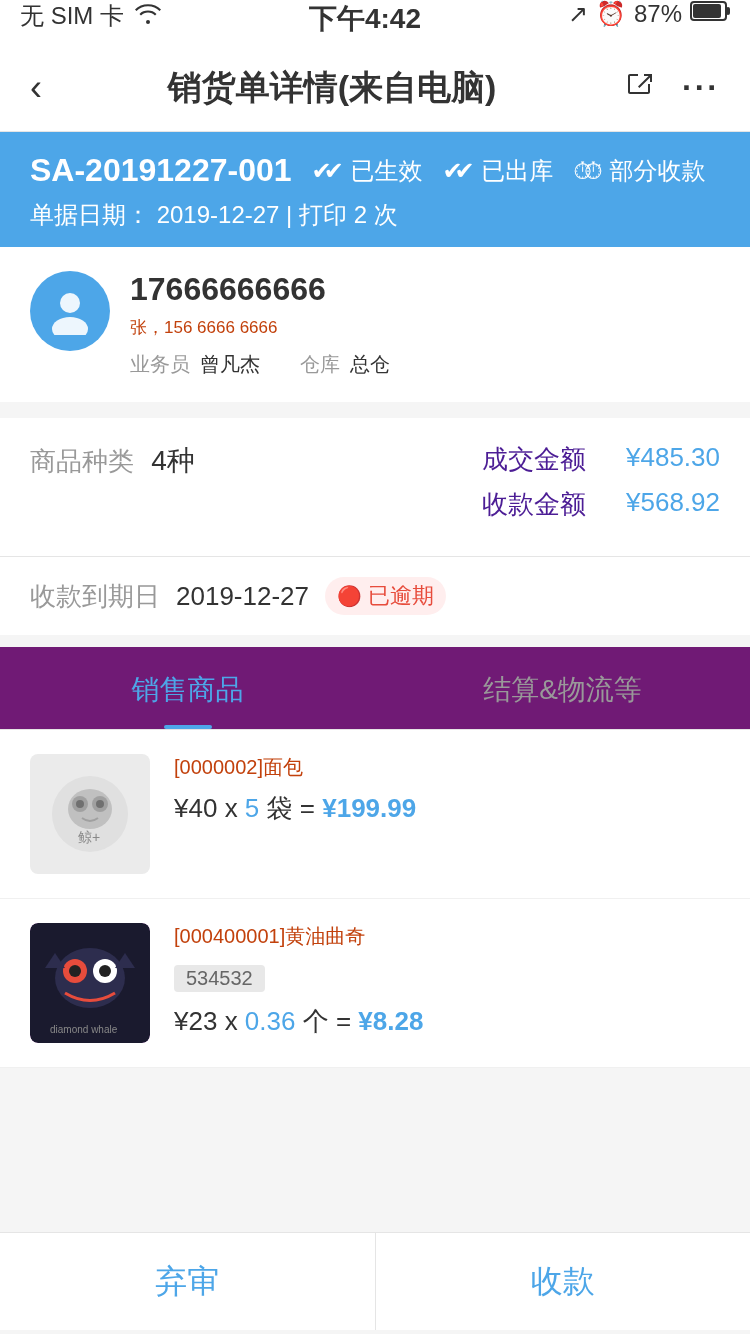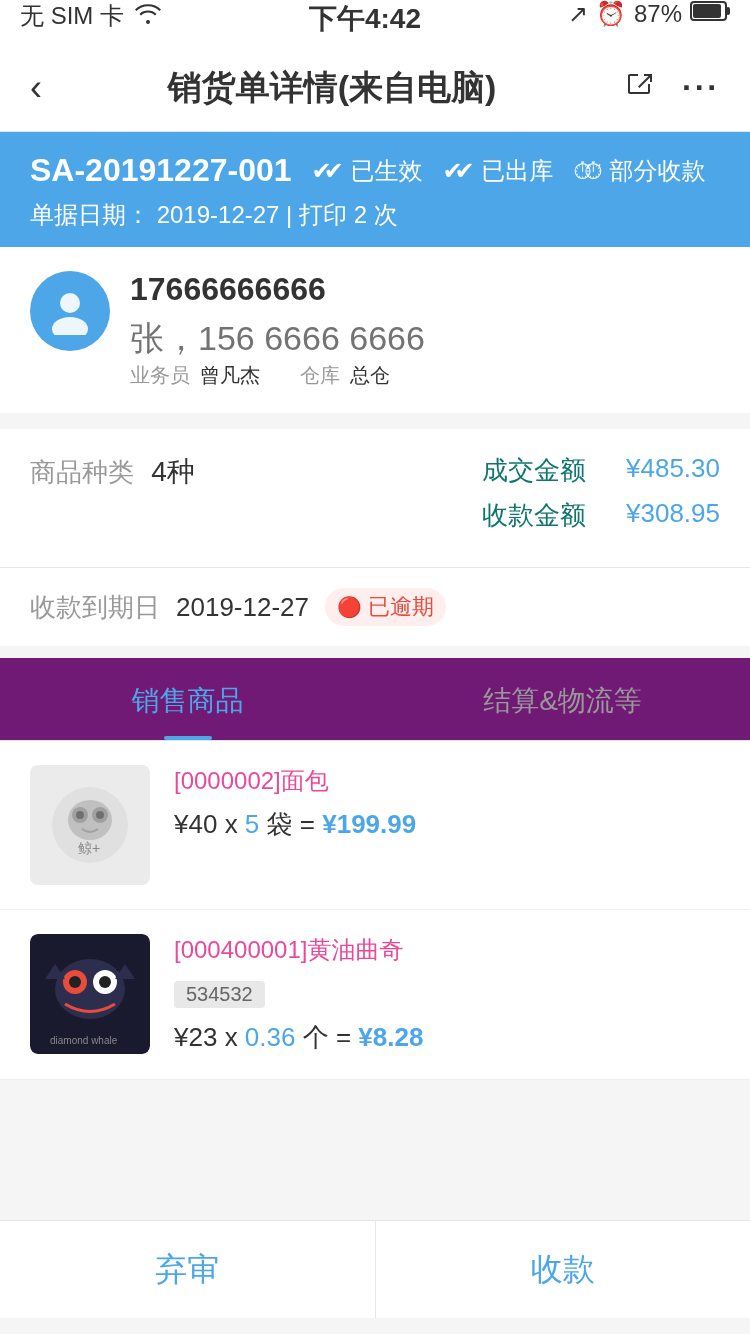--- a/index.html
+++ b/index.html
@@ -105,22 +105,23 @@
       flex-shrink: 0;
     }
     .customer-info { flex: 1; }
     .customer-name {
       font-size: 32px;
       font-weight: 600;
       color: #333;
       margin-bottom: 8px;
     }
     .customer-phone {
-      font-size: 34px;
-      color: #737373;
+      font-size: 17px;
+      color: #c2410c;
+      margin-bottom: 12px;
     }
     .customer-meta {
       display: flex;
       gap: 40px;
       font-size: 20px;
       color: #666;
     }
     .customer-meta-item { display: flex; gap: 10px; }
     .meta-label { color: #999; }
     .meta-value { color: #333; }
@@ -147,21 +148,21 @@
     .stats-left-label { margin-right: 10px; color: #999; }
     .stats-left-value { font-size: 28px; color: #333; font-weight: 500; }
     .stats-right { text-align: right; }
     .stats-row {
       display: flex;
       justify-content: space-between;
       gap: 40px;
       margin-bottom: 10px;
       font-size: 26px;
     }
-    .stats-row-label { color: #0f766e; }
+    .stats-row-label { color: #4c1d95; }
     .stats-row-value { color: #4da6e8; font-weight: 500; }
 
     
     .due-section {
       background: #fff;
       padding: 20px 30px;
       display: flex;
       align-items: center;
       gap: 16px;
       font-size: 26px;
@@ -228,22 +229,22 @@
       border-radius: 8px;
       background: #f0f0f0;
       flex-shrink: 0;
       display: flex;
       align-items: center;
       justify-content: center;
       overflow: hidden;
     }
     .product-info { flex: 1; }
     .product-name {
-      font-size: 24px;
-      color: #ec4899;
+      font-size: 20px;
+      color: #c2410c;
       font-weight: 500;
       margin-bottom: 10px;
     }
     .product-tag {
       display: inline-block;
       background: #e8e8e8;
       color: #666;
       font-size: 20px;
       padding: 2px 12px;
       border-radius: 4px;
@@ -257,21 +258,21 @@
       color: #4da6e8;
       font-weight: 600;
     }
     .product-price-qty {
       color: #4da6e8;
     }
 
     
     .bottom-bar {
       position: fixed;
-      bottom: 16px;
+      bottom: 4px;
       left: 0;
       width: 750px;
       height: 98px;
       background: #fff;
       border-top: 1px solid #e5e5e5;
       display: flex;
     }
     .bottom-btn {
       flex: 1;
       display: flex;
@@ -394,21 +395,21 @@
     <span class="stats-left-label">商品种类</span>
     <span class="stats-left-value">4种</span>
   </div>
   <div class="stats-right">
     <div class="stats-row">
       <span class="stats-row-label">成交金额</span>
       <span class="stats-row-value">¥485.30</span>
     </div>
     <div class="stats-row">
       <span class="stats-row-label">收款金额</span>
-      <span class="stats-row-value">¥308.95</span>
+      <span class="stats-row-value">¥568.92</span>
     </div>
   </div>
 </div>
 
 <div class="thin-divider"></div>
 
 <div class="due-section">
   <span class="due-label">收款到期日</span>
   <span class="due-date">2019-12-27</span>
   <span class="overdue-badge">

